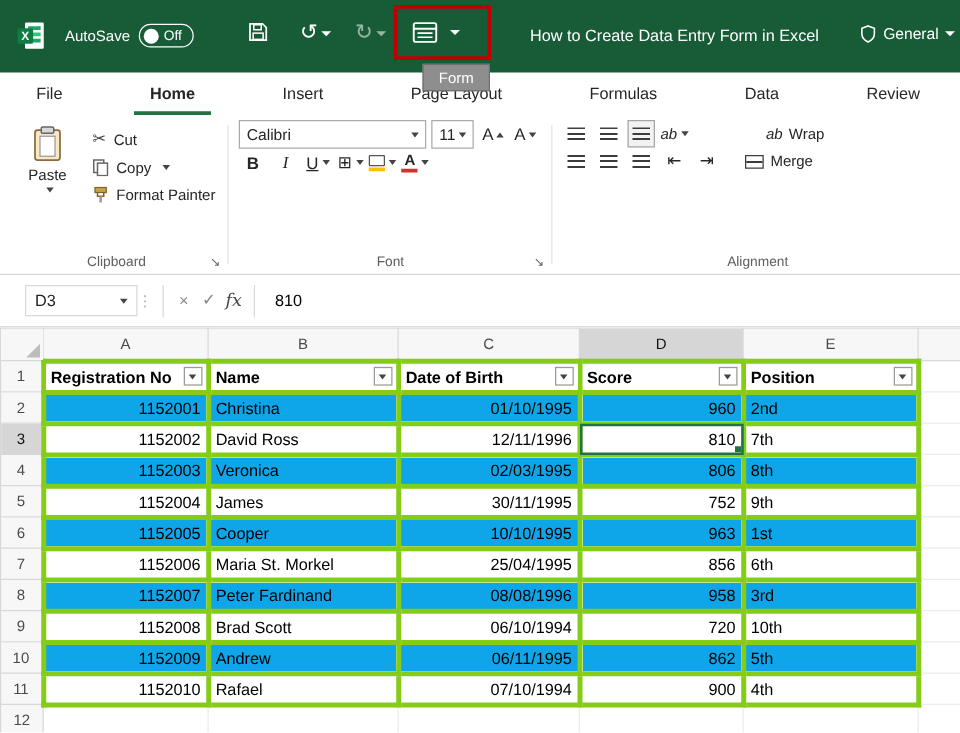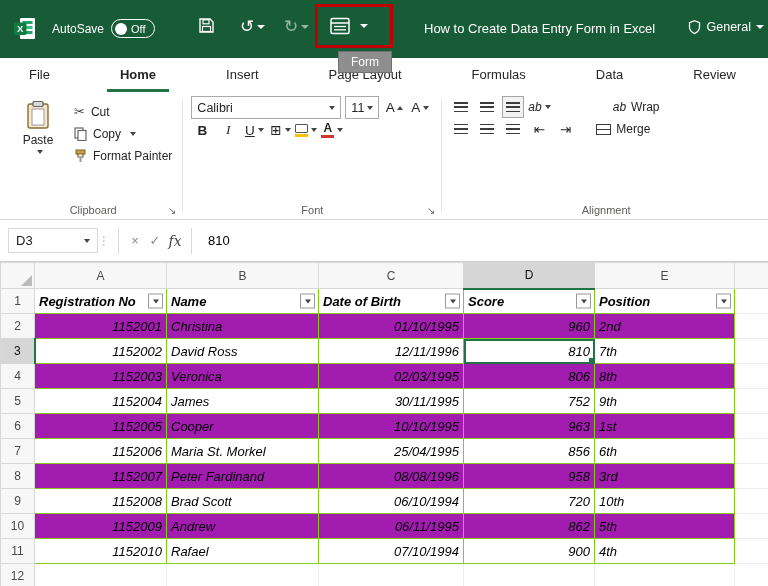--- a/index.html
+++ b/index.html
@@ -68,21 +68,21 @@
   .lines { display:inline-block; width:14px; height:11px;
     background:repeating-linear-gradient(#3C3C3C 0 1.5px, transparent 1.5px 4.3px); }
   .tbtn { display:flex; align-items:center; gap:5px; font-size:12px; color:#262626; white-space:nowrap; }
   .wrapbtn { margin-left:58px; }
   .mergebtn { margin-left:16px; }
   .merge-icon { width:15px; height:11px; border:1px solid #3C3C3C;
     background:linear-gradient(to bottom, transparent 42%, #3C3C3C 42% 58%, transparent 58%); }
   .abtxt { font-size:12px; font-style:italic; }
 
   
-  .formula-bar { height:42px; display:flex; align-items:center; padding-left:8px;
+  .formula-bar { height:42px; display:flex; align-items:center; padding-left:20px;
     background:#fff; border-bottom:1px solid #D0D0D0; font-size:13px; }
   .namebox { width:90px; height:25px; border:1px solid #D9D9D9; display:flex; align-items:center;
     justify-content:space-between; padding:0 7px; color:#222; }
   .fsep { width:1px; height:26px; background:#D9D9D9; margin:0 6px; }
   .grip { color:#B0B0B0; font-size:12px; margin-right:2px; }
   .fb-btn { width:20px; text-align:center; color:#8A8A8A; font-size:13px; }
   .fxi { color:#444; font-family:"DejaVu Serif",serif; font-style:italic; font-size:14px; }
   .fb-value { padding-left:10px; color:#000; }
 
   
@@ -91,23 +91,23 @@
   .sheet th, .sheet td { height:25px; padding:0 4px; overflow:hidden; white-space:nowrap; }
   .colheads th { height:26px; background:#F7F7F7; border:1px solid #D8D8D8; color:#4A4A4A;
     font-weight:400; font-size:12px; text-align:center; }
   .colheads th.selcol { background:#D6D6D6; border-bottom:2px solid #217346; color:#111; }
   .rowhead { background:#F7F7F7; border:1px solid #D8D8D8; color:#4A4A4A;
     font-weight:400; font-size:12px; text-align:center; }
   th.rowhead.selrow { background:#D6D6D6; border-right:2px solid #217346; color:#111; }
   .corner { position:relative; background:#F7F7F7; border:1px solid #D8D8D8; }
   .corner::after { content:""; position:absolute; right:2px; bottom:2px;
     border-left:11px solid transparent; border-bottom:11px solid #BCBCBC; }
-  .c { border:1px solid #84cc16; background:#fff;font-style:italic; }
+  .c { border:4px solid #84cc16; background:#fff; }
   .num { text-align:right; } .txt { text-align:left; }
-  tr.banded .c { background:#a21caf; }
+  tr.banded .c { background:#0ea5e9; }
   .headrow .c { font-weight:700; position:relative; padding-right:22px; }
   .filter-btn { position:absolute; right:3px; top:50%; transform:translateY(-50%);
     width:15px; height:15px; border:1px solid #9A9A9A; background:#fff;
     display:flex; align-items:center; justify-content:center; }
   .ftri { width:0; height:0; border-left:3.5px solid transparent; border-right:3.5px solid transparent;
     border-top:4px solid #444; }
   td.selcell { position:relative; outline:2px solid #217346; outline-offset:-2px; }
   td.selcell::after { content:""; position:absolute; right:0; bottom:0; width:5px; height:5px; background:#217346; }
   td.out { border:none; border-right:1px solid #ECECEC; border-bottom:1px solid #ECECEC; background:#fff; }
   tr.outrow { height:23px; }

